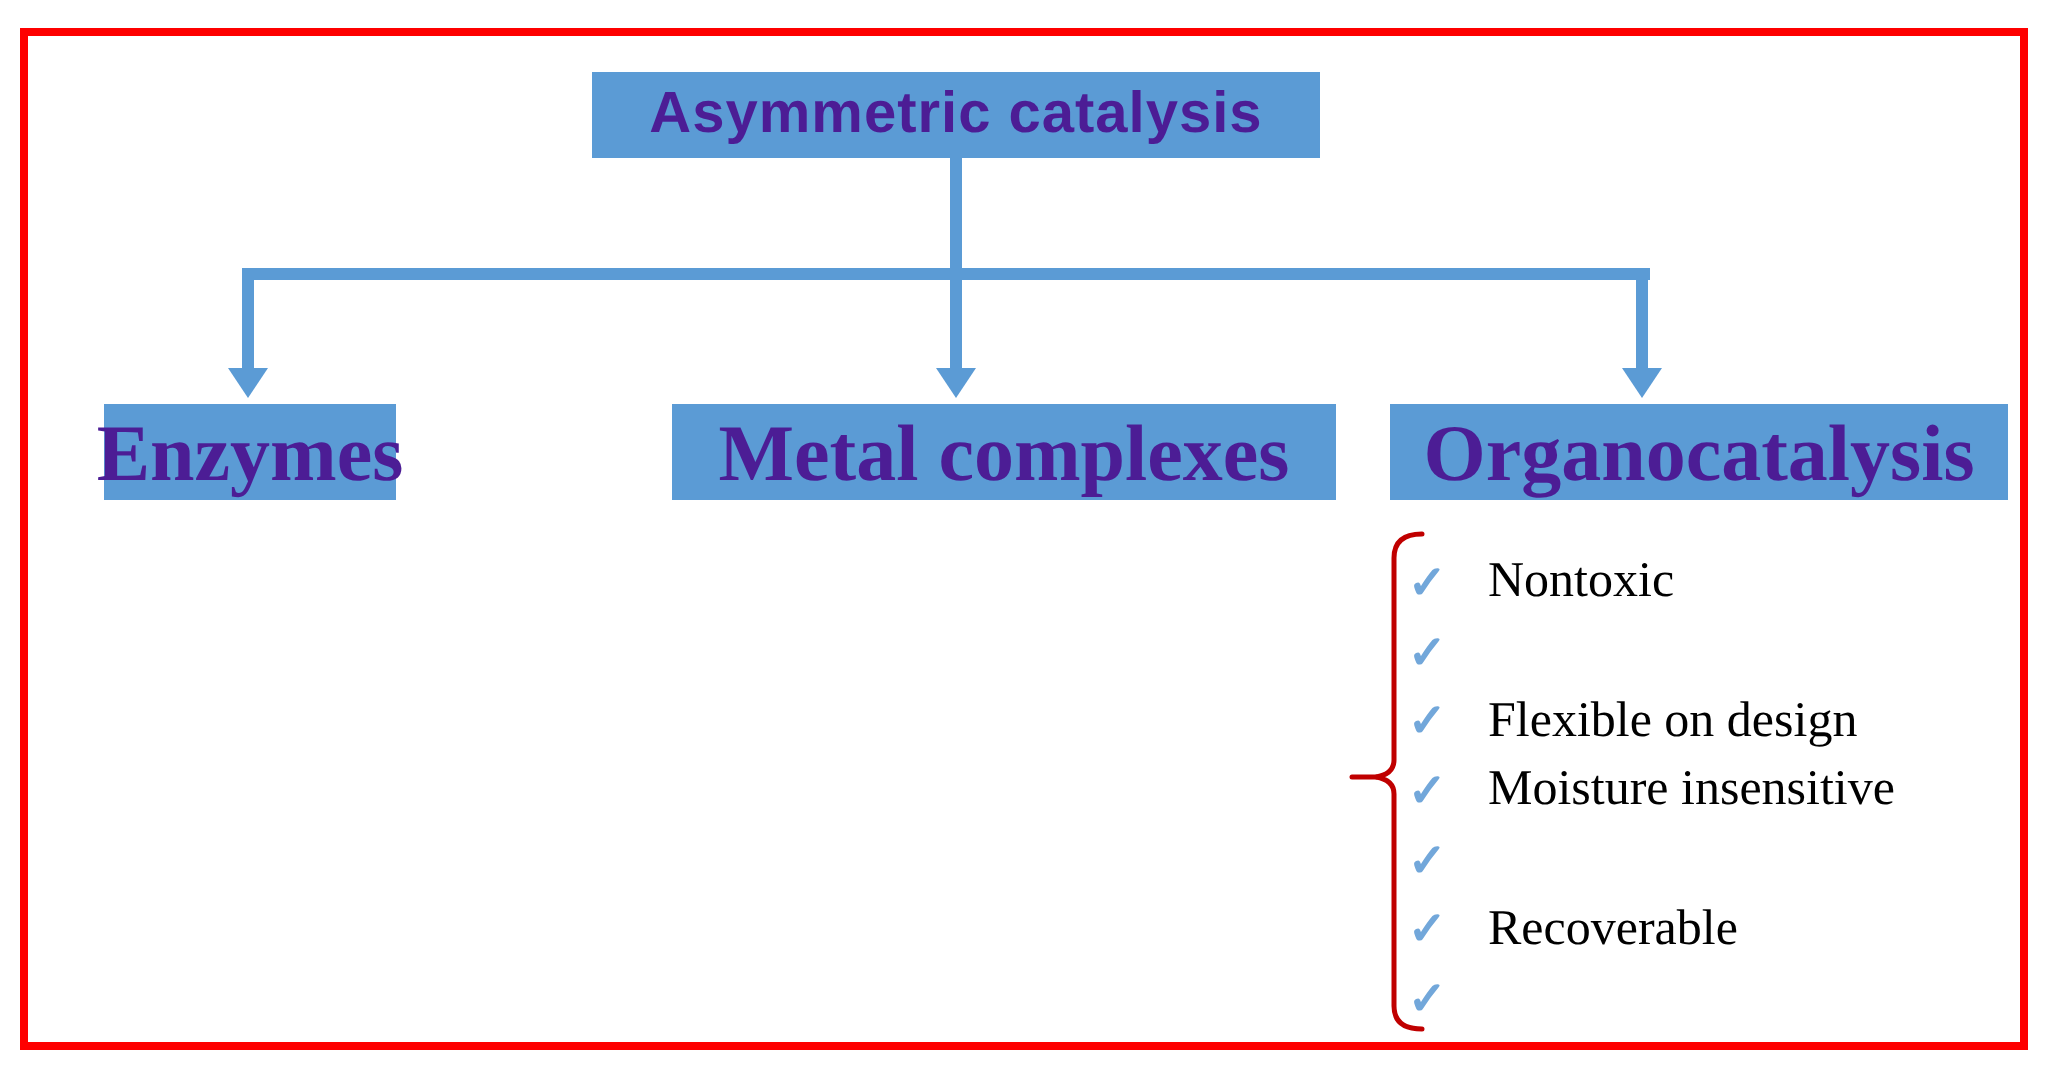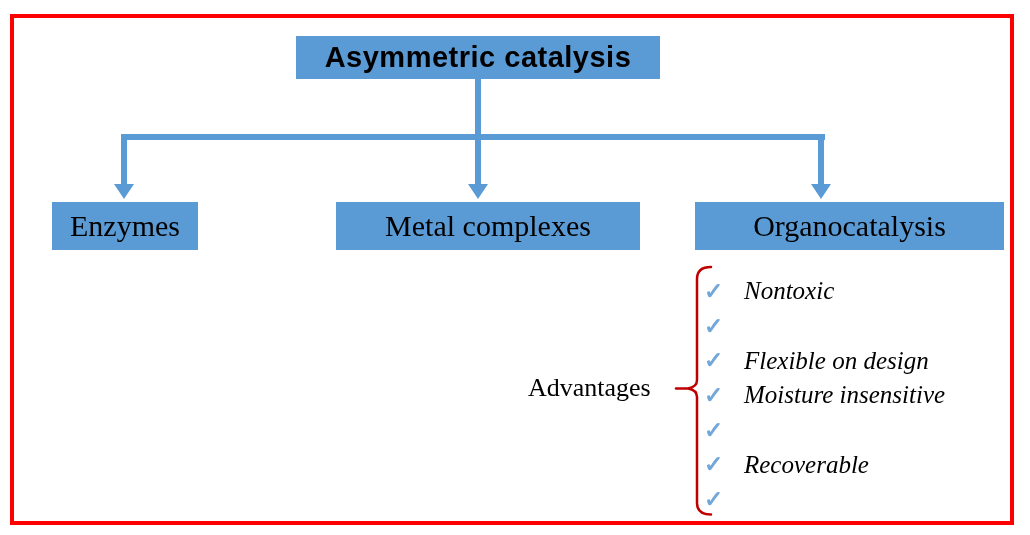--- a/index.html
+++ b/index.html
@@ -14,36 +14,36 @@
   }
   .frame {
     position: absolute;
     left: 10px; top: 14px;
     width: 996px; height: 503px;
     border: 4px solid #fe0000;
   }
   .node {
     position: absolute;
     background: #5b9bd5;
-    color: #000000;
+    color: #4c1d95;
     display: flex;
     align-items: center;
     justify-content: center;
     white-space: nowrap;
   }
   .node-root {
     left: 296px; top: 36px; width: 364px; height: 43px;
     font-family: "Liberation Sans", "DejaVu Sans", sans-serif;
     font-weight: bold;
     font-size: 29px;
     letter-spacing: 0.5px;
   }
-  .node-branch { font-size: 30px; }
+  .node-branch { font-size: 40px; font-weight: bold; }
   .node-enzymes { left: 52px;  top: 202px; width: 146px; height: 48px; }
-  .node-metal   { left: 336px; top: 202px; width: 304px; height: 48px; }
+  .node-metal   { left: 336px; top: 202px; width: 332px; height: 48px; }
   .node-organo  { left: 695px; top: 202px; width: 309px; height: 48px; }
 
   .connectors {
     position: absolute;
     left: 0; top: 0;
     width: 1030px; height: 535px;
   }
   .advantages-label {
     position: absolute;
     left: 528px; top: 372px;
@@ -64,21 +64,20 @@
     color: #72a7da;
     font-size: 23px;
     font-weight: bold;
     width: 22px;
     margin-right: 18px;
     display: inline-block;
   }
   .adv-text {
     font-size: 25px;
     white-space: nowrap;
-    font-style: italic;
   }
 </style>
 </head>
 <body>
 
 <div class="canvas">
 
   <div class="frame"></div>
 
   <svg class="connectors" width="1030" height="535" viewBox="0 0 1030 535" xmlns="http://www.w3.org/2000/svg">
@@ -109,21 +108,20 @@
   </div>
 
   <div class="node node-branch node-metal">
     <span>Metal complexes</span>
   </div>
 
   <div class="node node-branch node-organo">
     <span>Organocatalysis</span>
   </div>
 
-  <div class="advantages-label">Advantages</div>
 
   <div class="adv-list">
     <div class="adv-row">
       <span class="check">✓</span>
       <span class="adv-text">Nontoxic</span>
     </div>
     <div class="adv-row">
       <span class="check">✓</span>
     </div>
     <div class="adv-row">

